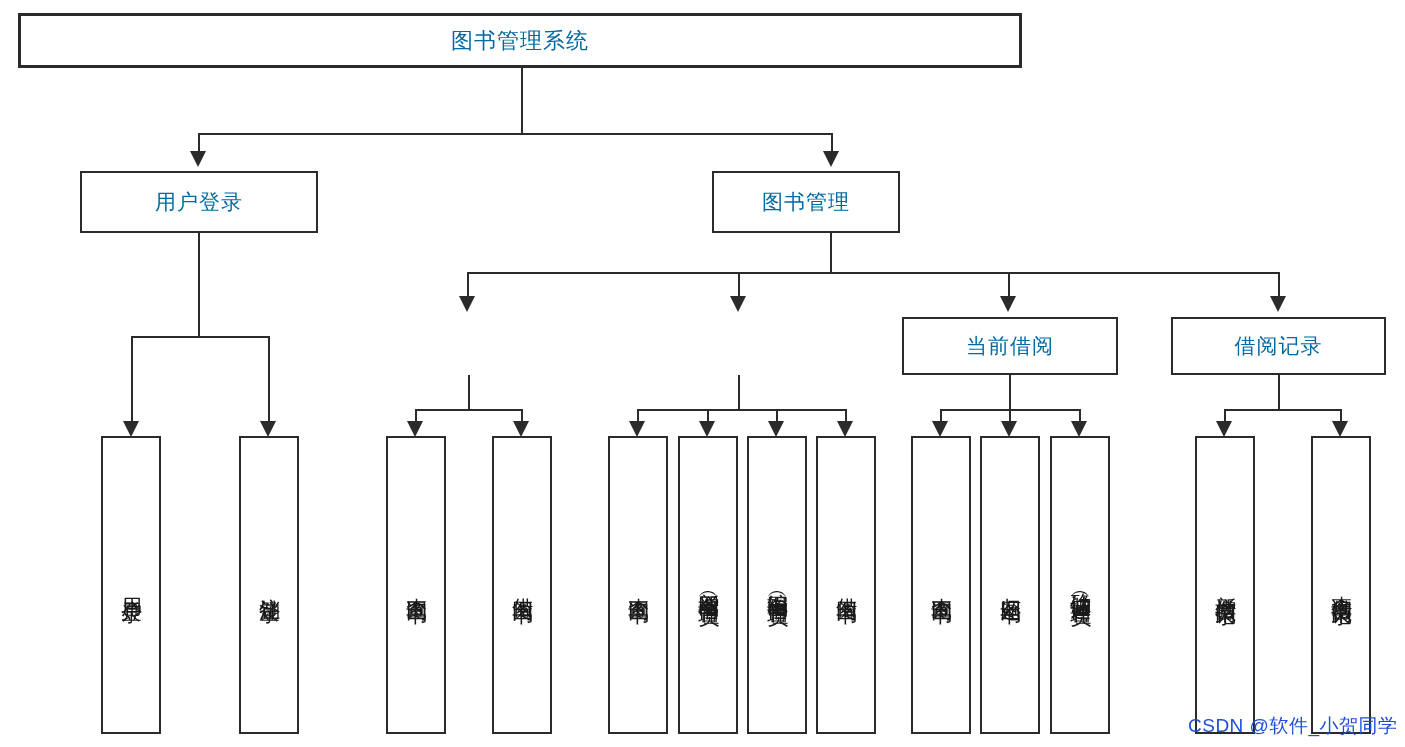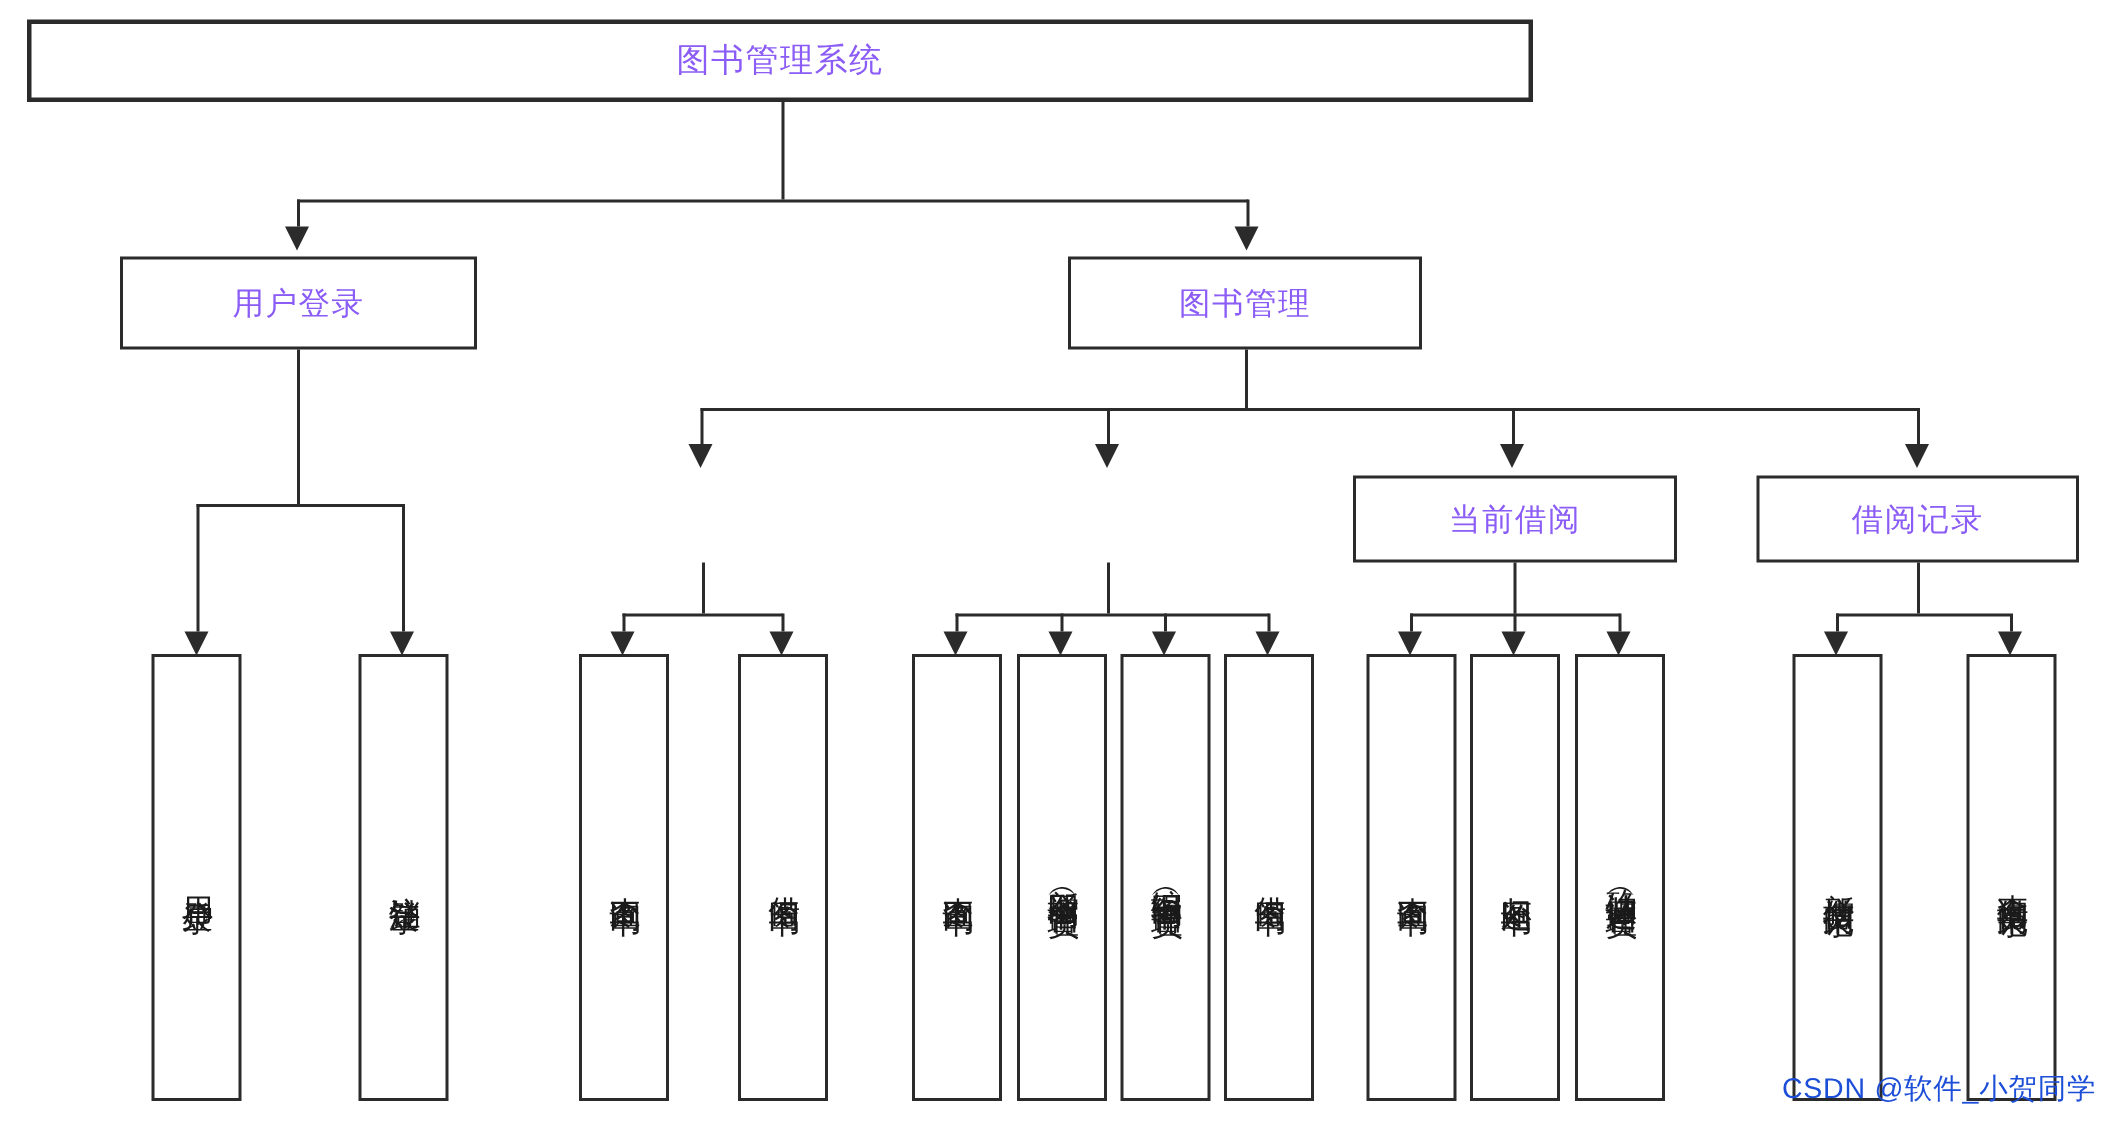--- a/index.html
+++ b/index.html
@@ -28,21 +28,21 @@
     color: #1a1a1a;
   }
   .node.root {
     border-width: 3px;
   }
   .node-label {
     font-size: 21px;
     line-height: 1.15;
     letter-spacing: 1px;
     white-space: nowrap;
-    color: #8b5cf6;
+    color: #0369a1;
     text-align: center;
   }
   .node.root .node-label { font-size: 22px; }
   .node.lvl2 .node-label { font-size: 21px; }
   .node.lvl3 .node-label { font-size: 21px; }
 
   
   .leaf {
     position: absolute;
     box-sizing: border-box;
@@ -109,21 +109,21 @@
   <div class="vline" style="left:198px; top:133px; height:18px;"></div>
   <div class="arrow" style="left:190px; top:151px;"></div>
 
   <div class="vline" style="left:831px; top:133px; height:18px;"></div>
   <div class="arrow" style="left:823px; top:151px;"></div>
 
   <div class="node lvl2" style="left:80px; top:171px; width:238px; height:62px;">
     <span class="node-label">用户登录</span>
   </div>
 
-  <div class="node lvl2" style="left:712px; top:171px; width:236px; height:62px;">
+  <div class="node lvl2" style="left:712px; top:171px; width:188px; height:62px;">
     <span class="node-label">图书管理</span>
   </div>
 
   <div class="vline" style="left:198px; top:233px; height:103px;"></div>
   <div class="hline" style="left:131px; top:336px; width:137px;"></div>
   <div class="vline" style="left:131px; top:336px; height:85px;"></div>
   <div class="arrow" style="left:123px; top:421px;"></div>
   <div class="vline" style="left:268px; top:336px; height:85px;"></div>
   <div class="arrow" style="left:260px; top:421px;"></div>
 

